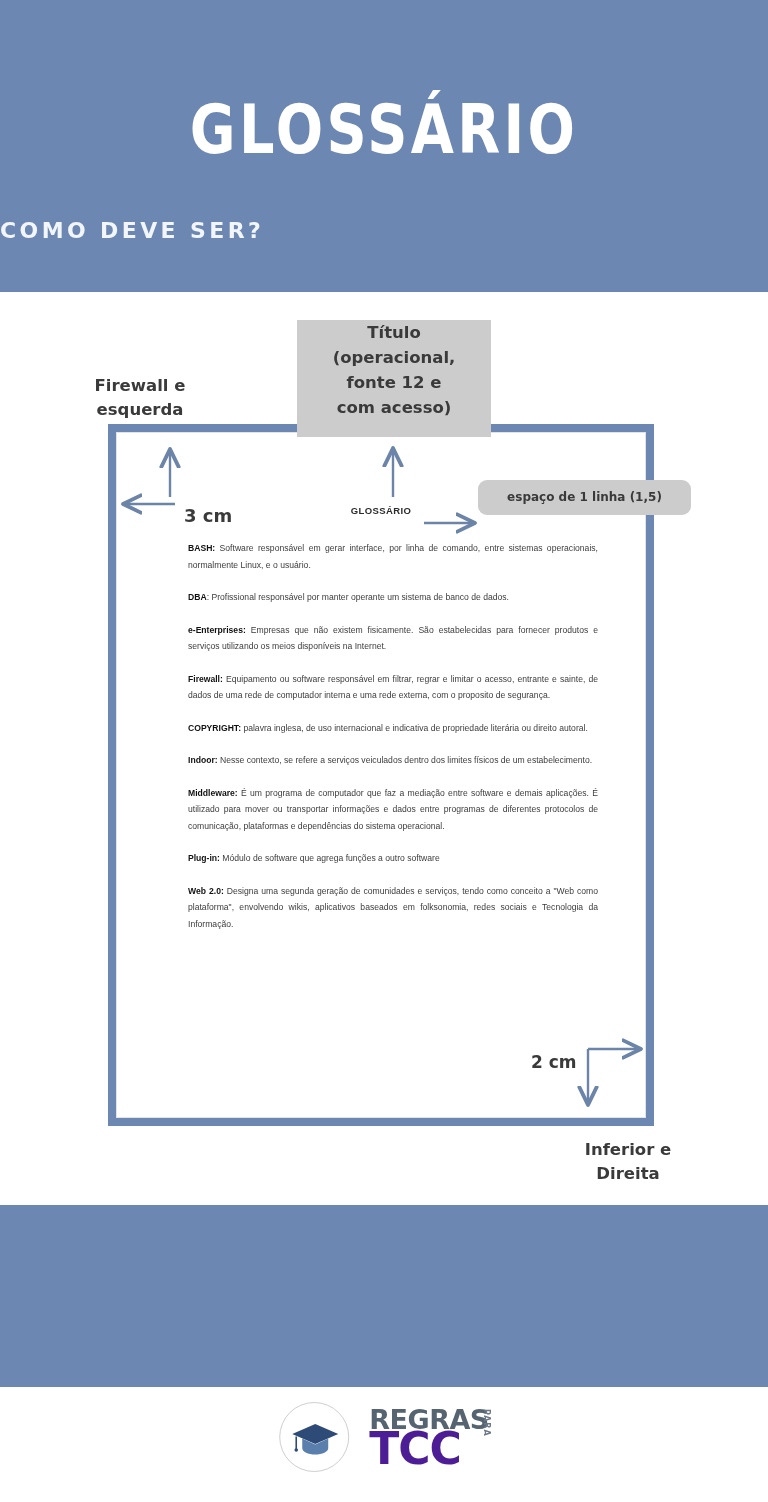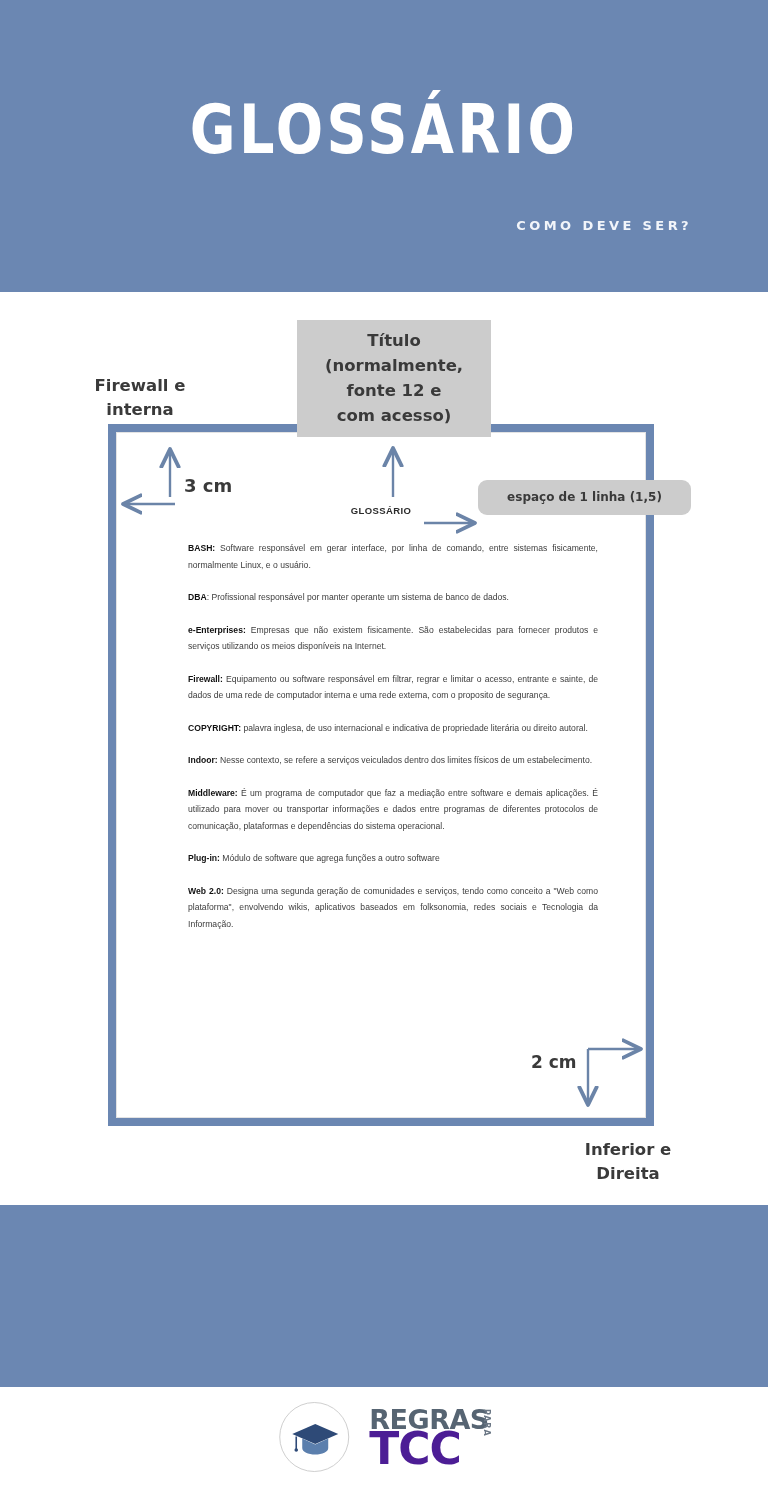--- a/index.html
+++ b/index.html
@@ -18,22 +18,22 @@
   }
   .hero-title {
     position: absolute; left: 0; top: 96px; width: 768px;
     text-align: center; color: #ffffff;
     font-size: 68px; font-weight: bold; letter-spacing: 4px; line-height: 1.0;
     font-family: "DejaVu Sans", sans-serif;
     transform: scaleX(0.82); transform-origin: center;
   }
   .hero-sub {
     position: absolute; left: 0; top: 218px; width: 692px;
-    text-align: right; color: #f2f5fa;
-    font-size: 13px; font-weight: bold; letter-spacing: 3.4px;
+    text-align: left; color: #f2f5fa;
+    font-size: 22px; font-weight: bold; letter-spacing: 3.4px;
     font-family: "DejaVu Sans", sans-serif;
   }
 
   
   .band-bottom {
     position: absolute; left: 0; top: 1205px; width: 768px; height: 182px;
     background: #6b87b2;
   }
 
   
@@ -50,36 +50,36 @@
   }
 
   
   .callout {
     position: absolute; background: #cccccc; color: #3a3a3a;
     font-weight: bold; text-align: center;
     font-family: "DejaVu Sans", sans-serif;
   }
   .callout-title {
     left: 297px; top: 320px; width: 194px; height: 117px;
-    font-size: 16.5px; line-height: 25px; padding-top: 8px;
+    font-size: 16.5px; line-height: 25px; 
   }
   .callout-space {
     left: 478px; top: 480px; width: 213px; height: 35px;
     font-size: 12px; line-height: 35px; border-radius: 9px;
   }
 
   
   .label {
     position: absolute; color: #3a3a3a; font-weight: bold;
     font-family: "DejaVu Sans", sans-serif; text-align: center;
     line-height: 24px;
   }
   .label-topleft { left: 60px; top: 374px; width: 160px; font-size: 16.5px; }
   .label-bottomright { left: 540px; top: 1138px; width: 176px; font-size: 16.5px; }
-  .label-3cm { left: 184px; top: 474px; font-size: 18px; }
+  .label-3cm { left: 184px; top: 504px; font-size: 18px; }
   .label-2cm { left: 531px; top: 1050px; font-size: 17px; }
 
   
   .doc-heading {
     position: absolute; left: 108px; top: 505px; width: 546px;
     text-align: center; font-size: 9.5px; font-weight: bold;
     color: #2b2b2b; letter-spacing: 0.4px;
     font-family: "Liberation Sans", sans-serif;
   }
 
@@ -134,21 +134,21 @@
 
   <div class="canvas"></div>
 
   <div class="doc-frame">
     <div class="doc-inner"></div>
   </div>
 
   <div class="doc-heading">GLOSSÁRIO</div>
 
   <div class="glossary">
-    <div class="entry"><b>BASH:</b><span> Software responsável em gerar interface, por linha de comando, entre sistemas fisicamente, normalmente Linux, e o usuário.</span></div>
+    <div class="entry"><b>BASH:</b><span> Software responsável em gerar interface, por linha de comando, entre sistemas operacionais, normalmente Linux, e o usuário.</span></div>
     <div class="entry"><b>DBA</b><span>: Profissional responsável por manter operante um sistema de banco de dados.</span></div>
     <div class="entry"><b>e-Enterprises:</b><span> Empresas que não existem fisicamente. São estabelecidas para fornecer produtos e serviços utilizando os meios disponíveis na Internet.</span></div>
     <div class="entry"><b>Firewall:</b><span> Equipamento ou software responsável em filtrar, regrar e limitar o acesso, entrante e sainte, de dados de uma rede de computador interna e uma rede externa, com o proposito de segurança.</span></div>
     <div class="entry"><b>COPYRIGHT:</b><span> palavra inglesa, de uso internacional e indicativa de propriedade literária ou direito autoral.</span></div>
     <div class="entry"><b>Indoor:</b><span> Nesse contexto, se refere a serviços veiculados dentro dos limites físicos de um estabelecimento.</span></div>
     <div class="entry"><b>Middleware:</b><span> É um programa de computador que faz a mediação entre software e demais aplicações. É utilizado para mover ou transportar informações e dados entre programas de diferentes protocolos de comunicação, plataformas e dependências do sistema operacional.</span></div>
     <div class="entry"><b>Plug-in:</b><span> Módulo de software que agrega funções a outro software</span></div>
     <div class="entry"><b>Web 2.0:</b><span> Designa uma segunda geração de comunidades e serviços, tendo como conceito a "Web como plataforma", envolvendo wikis, aplicativos baseados em folksonomia, redes sociais e Tecnologia da Informação.</span></div>
   </div>
 
@@ -179,30 +179,30 @@
       <line x1="588" y1="1049" x2="640" y2="1049" stroke="#6b84a8" stroke-width="2.4" marker-end="url(#ah)"></line>
     </g>
 
     <g>
       <line x1="588" y1="1049" x2="588" y2="1104" stroke="#6b84a8" stroke-width="2.4" marker-end="url(#ah)"></line>
     </g>
   </svg>
 
   <div class="callout callout-title">
     <div>Título</div>
-    <div>(normalmente,</div>
+    <div>(operacional,</div>
     <div>fonte 12 e</div>
     <div>com acesso)</div>
   </div>
 
   <div class="callout callout-space">espaço de 1 linha (1,5)</div>
 
   <div class="label label-topleft">
     <div>Firewall e</div>
-    <div>interna</div>
+    <div>esquerda</div>
   </div>
   <div class="label label-bottomright">
     <div>Inferior e</div>
     <div>Direita</div>
   </div>
   <div class="label label-3cm">3 cm</div>
   <div class="label label-2cm">2 cm</div>
 
   <div class="band-bottom"></div>
 

